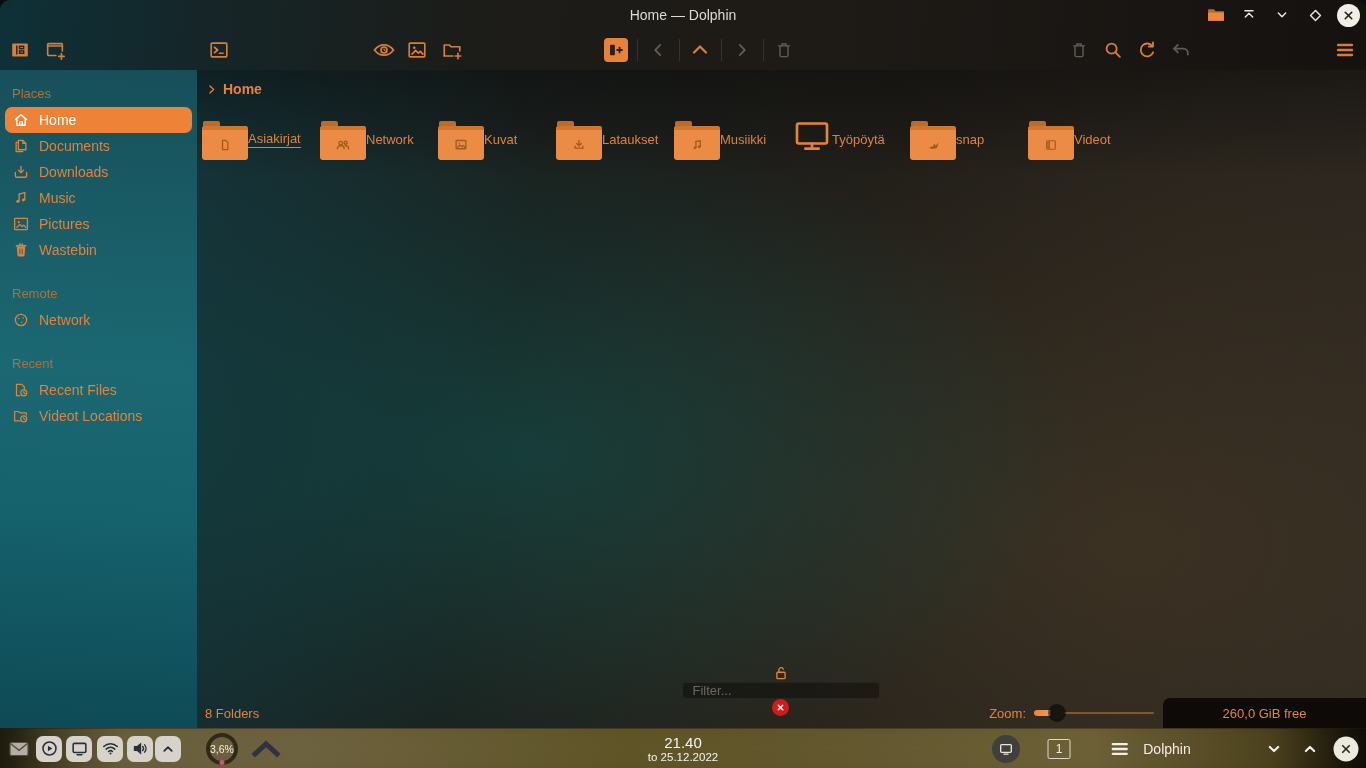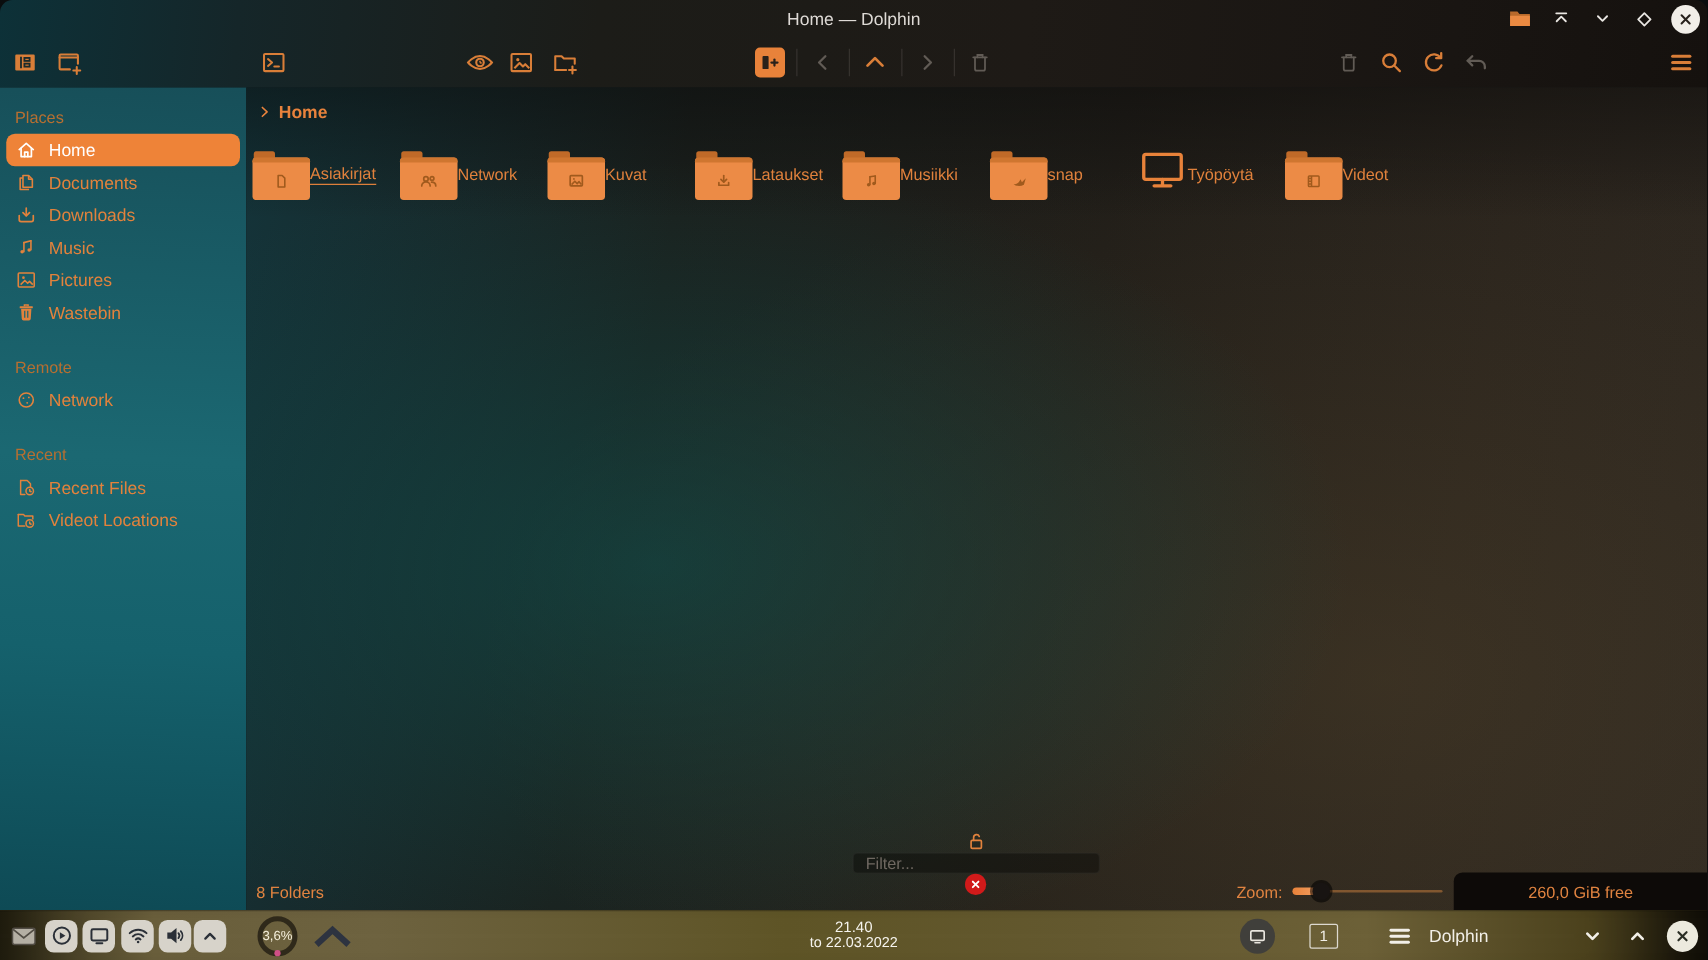--- a/index.html
+++ b/index.html
@@ -77,21 +77,21 @@
     background:linear-gradient(90deg,#302b16 0%,#6a5f3c 9%,#6e6340 22%,#5f5527 46%,#645930 64%,#6d6138 80%,#4c421d 93%,#201b0e 100%);
     border-top:1px solid rgba(0,0,0,0.3);
     box-shadow:inset 70px 0 50px -50px rgba(0,0,0,0.45), inset -90px 0 60px -55px rgba(0,0,0,0.55);}
   .tk{position:absolute;top:50%;transform:translate(-50%,-50%);display:flex;align-items:center;justify-content:center;}
   .traybox{width:26px;height:26px;border-radius:7px;background:#d7d3ca;color:#2b3038;}
   .gauge{width:32px;height:32px;border-radius:50%;border:4px solid rgba(32,28,17,0.8);color:#f5efdb;font-size:10.5px;
     display:flex;align-items:center;justify-content:flex-start;position:relative;}
   .gauge .dot{position:absolute;bottom:-4px;left:50%;transform:translateX(-50%);width:5px;height:5px;border-radius:50%;background:#cf4f86;}
   .clock{position:absolute;left:683px;top:50%;transform:translate(-50%,-50%);text-align:center;color:#f6f4ee;
     font-family:"DejaVu Sans Mono",monospace;line-height:1.15;}
-  .clock .t{font-size:12px;}
+  .clock .t{font-size:15px;}
   .clock .d{font-size:11.5px;}
   .task-active{width:36px;height:40px;position:relative;display:flex;align-items:center;justify-content:center;}
   .desk-circle{width:28px;height:28px;border-radius:50%;background:#403f3b;color:#e9e6df;}
   .pager{width:23px;height:20px;border:1px solid #ddd9d0;border-radius:2px;color:#f2efe8;font-size:12px;
     display:flex;align-items:center;justify-content:center;}
   .task-entry{color:#f2efe8;font-size:14px;display:flex;align-items:center;gap:13px;}
   .tb-close{width:25px;height:25px;border-radius:50%;background:#eceade;display:flex;align-items:center;justify-content:center;}
 </style>
 </head>
 <body>
@@ -434,38 +434,38 @@
                     <line x1="10.5" y1="7" x2="16.5" y2="6"></line>
                     <line x1="16.5" y1="6" x2="16.5" y2="14.5"></line>
                     <circle cx="9" cy="16" r="1.9" fill="currentColor" stroke="none"></circle>
                     <circle cx="15" cy="14.6" r="1.9" fill="currentColor" stroke="none"></circle>
                   </svg>
             </div>
               </div>
             <span class="flabel">Musiikki</span>
           </div>
           <div class="fitem">
-            <div class="icon-area">
-                <div class="folder-ic">
-              <svg class="emb" width="18" height="18" viewBox="0 0 24 24">
-                    <path d="M6.5 15.5c3.6-.4 6.2-2.2 7.3-5.6l1.6 3.2 4.1-4.4-2 7.1c-3.4 1.9-7.9 1.6-11-.3z" fill="currentColor"></path>
-                  </svg>
-            </div>
-              </div>
-            <span class="flabel">snap</span>
-          </div>
-          <div class="fitem">
             <div class="icon-area" style="align-items:center;">
               <svg width="40" height="40" viewBox="0 0 24 24" fill="none" stroke="#e8823a" stroke-width="1.6" stroke-linecap="round" stroke-linejoin="round">
                   <rect x="3" y="4.5" width="18" height="12" rx="1"></rect>
                   <line x1="12" y1="16.5" x2="12" y2="19.3"></line>
                   <line x1="8" y1="19.6" x2="16" y2="19.6"></line>
                 </svg>
             </div>
             <span class="flabel">Työpöytä</span>
+          </div>
+          <div class="fitem">
+            <div class="icon-area">
+                <div class="folder-ic">
+              <svg class="emb" width="18" height="18" viewBox="0 0 24 24">
+                    <path d="M6.5 15.5c3.6-.4 6.2-2.2 7.3-5.6l1.6 3.2 4.1-4.4-2 7.1c-3.4 1.9-7.9 1.6-11-.3z" fill="currentColor"></path>
+                  </svg>
+            </div>
+              </div>
+            <span class="flabel">snap</span>
           </div>
           <div class="fitem">
             <div class="icon-area">
                 <div class="folder-ic">
               <svg class="emb" width="17" height="17" viewBox="0 0 24 24" fill="none" stroke="currentColor" stroke-width="1.7" stroke-linejoin="round">
                     <rect x="6" y="6" width="12" height="12" rx="1"></rect>
                     <line x1="9.5" y1="6" x2="9.5" y2="18"></line>
                     <line x1="6" y1="12" x2="9.5" y2="12"></line>
                     <line x1="6" y1="9" x2="9.5" y2="9"></line>
                     <line x1="6" y1="15" x2="9.5" y2="15"></line>
@@ -552,21 +552,21 @@
       <span class="dot"></span>
     </span>
     <span class="tk" style="left:266px">
       <svg width="32" height="24" viewBox="0 0 32 24" fill="none" stroke="#2d3340" stroke-width="5" stroke-linecap="square">
           <polyline points="5 17 16 7 27 17"></polyline>
         </svg>
     </span>
 
     <span class="clock">
       <div class="t">21.40</div>
-      <div class="d">to 22.03.2022</div>
+      <div class="d">to 25.12.2022</div>
     </span>
 
     <span class="tk task-active" style="left:942px">
       <svg width="27" height="27" viewBox="0 0 24 24">
           <path d="M2.5 5h7.5l2 2.5H21.5V19h-19z" fill="#2a62b8"></path>
           <rect x="3.5" y="7" width="13.5" height="3" fill="#dde6f2"></rect>
           <path d="M2.5 9.5h19V19h-19z" fill="#3f82e0"></path>
         </svg>
 
     </span>

